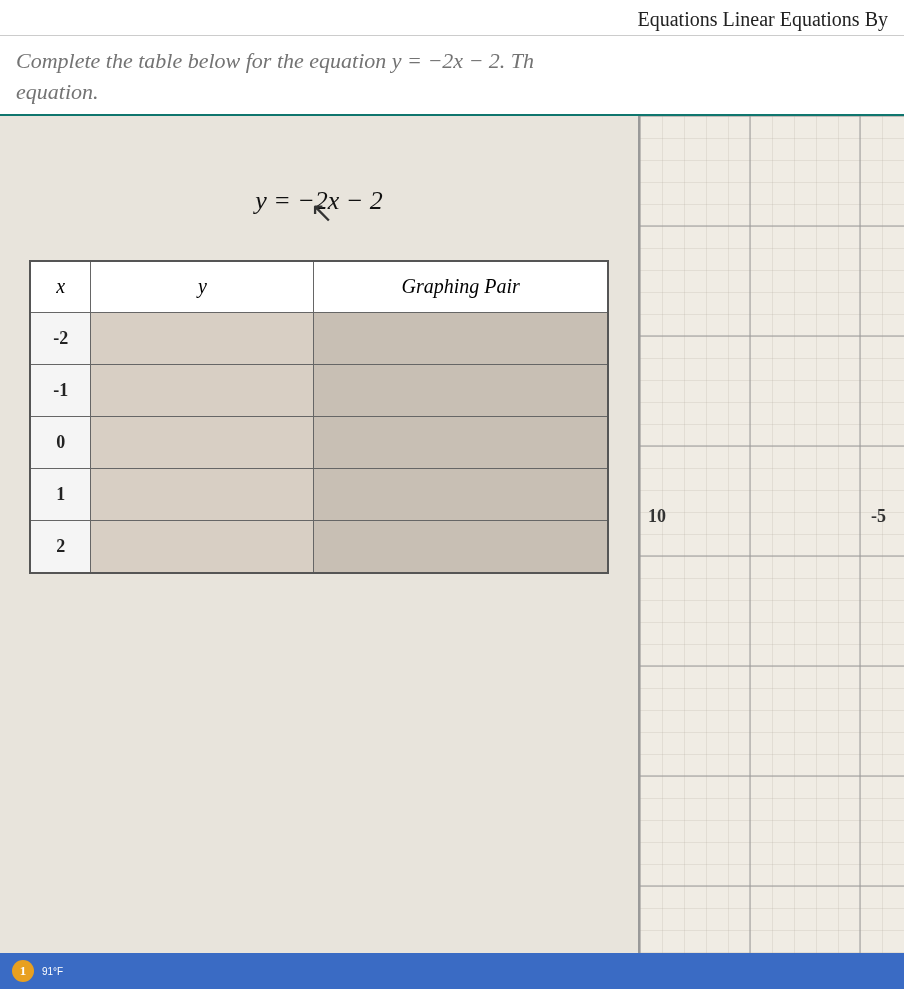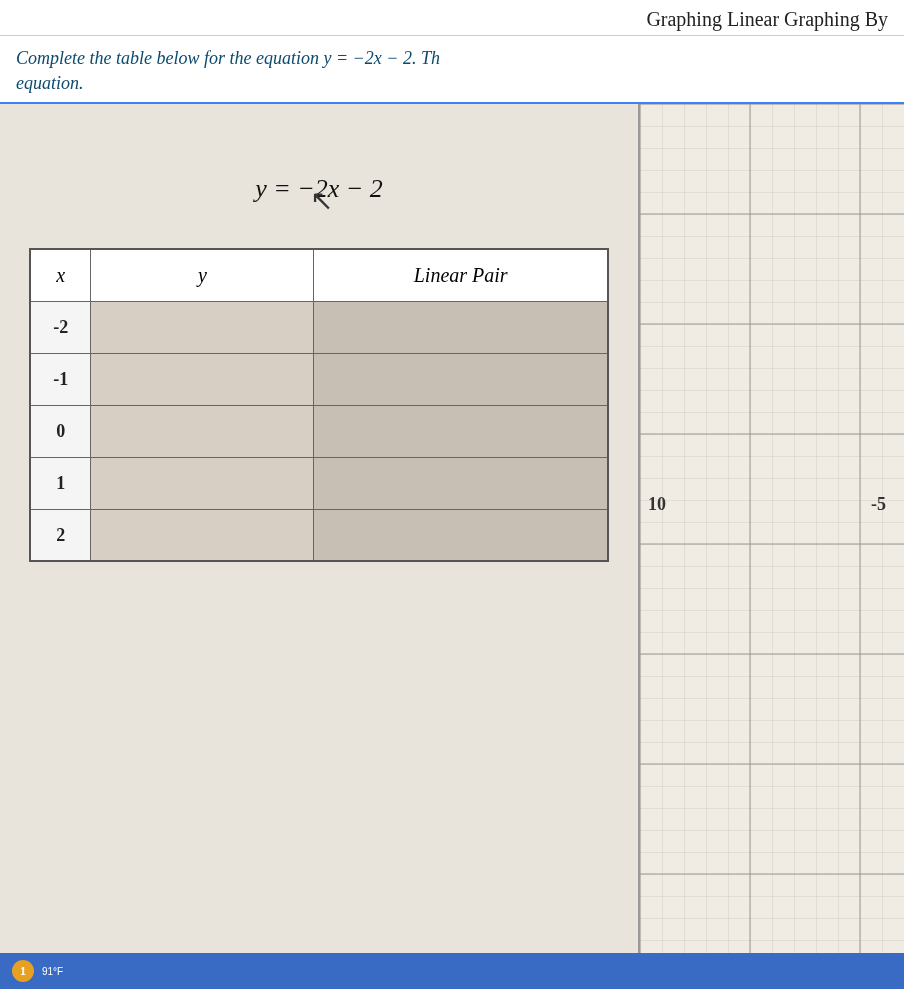--- a/index.html
+++ b/index.html
@@ -30,24 +30,24 @@
       text-align: right;
       font-size: 20px;
       font-weight: normal;
       color: #222;
       font-style: normal;
     }
 
     
     .instruction {
       padding: 10px 16px 6px 16px;
-      font-size: 18px;
+      font-size: 22px;
       font-style: italic;
-      color: #0c4a6e;
-      border-bottom: 2px solid #3b82f6;
+      color: #737373;
+      border-bottom: 2px solid #0f766e;
       line-height: 1.4;
     }
 
     
     .main-content {
       display: flex;
       flex: 1;
       overflow: hidden;
     }
 
@@ -216,21 +216,21 @@
       color: #fff;
       font-family: Arial, sans-serif;
     }
   </style>
 </head>
 <body>
 
 <div class="page-container">
 
   <div class="header">
-    <span>Graphing Linear Graphing By</span>
+    <span>Equations Linear Equations By</span>
   </div>
 
   <div class="instruction">
     <span>Complete the table below for the equation <em>y</em> = −2<em>x</em> − 2. Th</span><br>
     <span>equation.</span>
   </div>
 
   <div class="main-content">
 
     <div class="left-panel">
@@ -239,21 +239,21 @@
 
       <div class="equation-display">
         <em>y = −2x − 2</em>
       </div>
 
       <table class="data-table">
         <thead>
           <tr>
             <th><em>x</em></th>
             <th><em>y</em></th>
-            <th><span>Linear Pair</span></th>
+            <th><span>Graphing Pair</span></th>
           </tr>
         </thead>
         <tbody>
 
           <tr>
             <td class="col-x">-2</td>
             <td class="col-y">
               <input class="input-cell" type="text" style="">
             </td>
             <td class="col-ordered">

